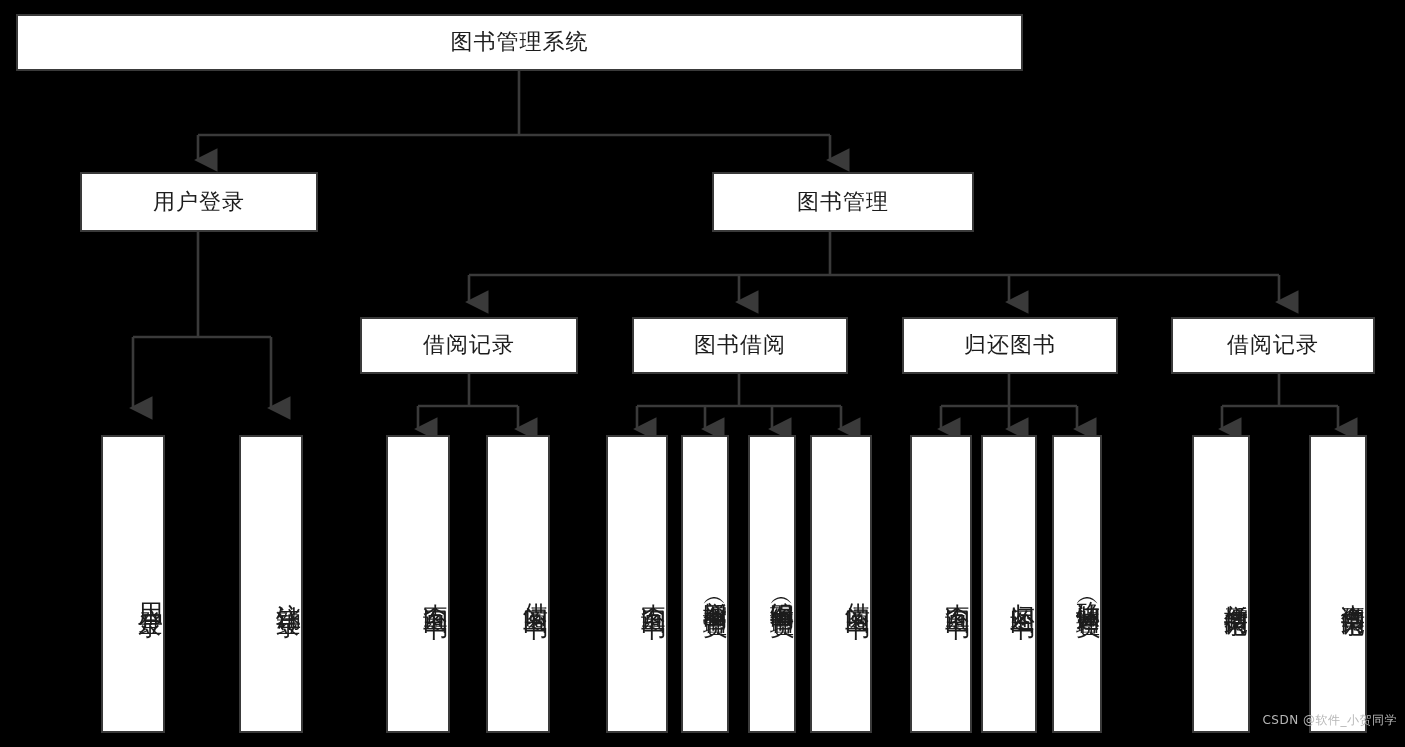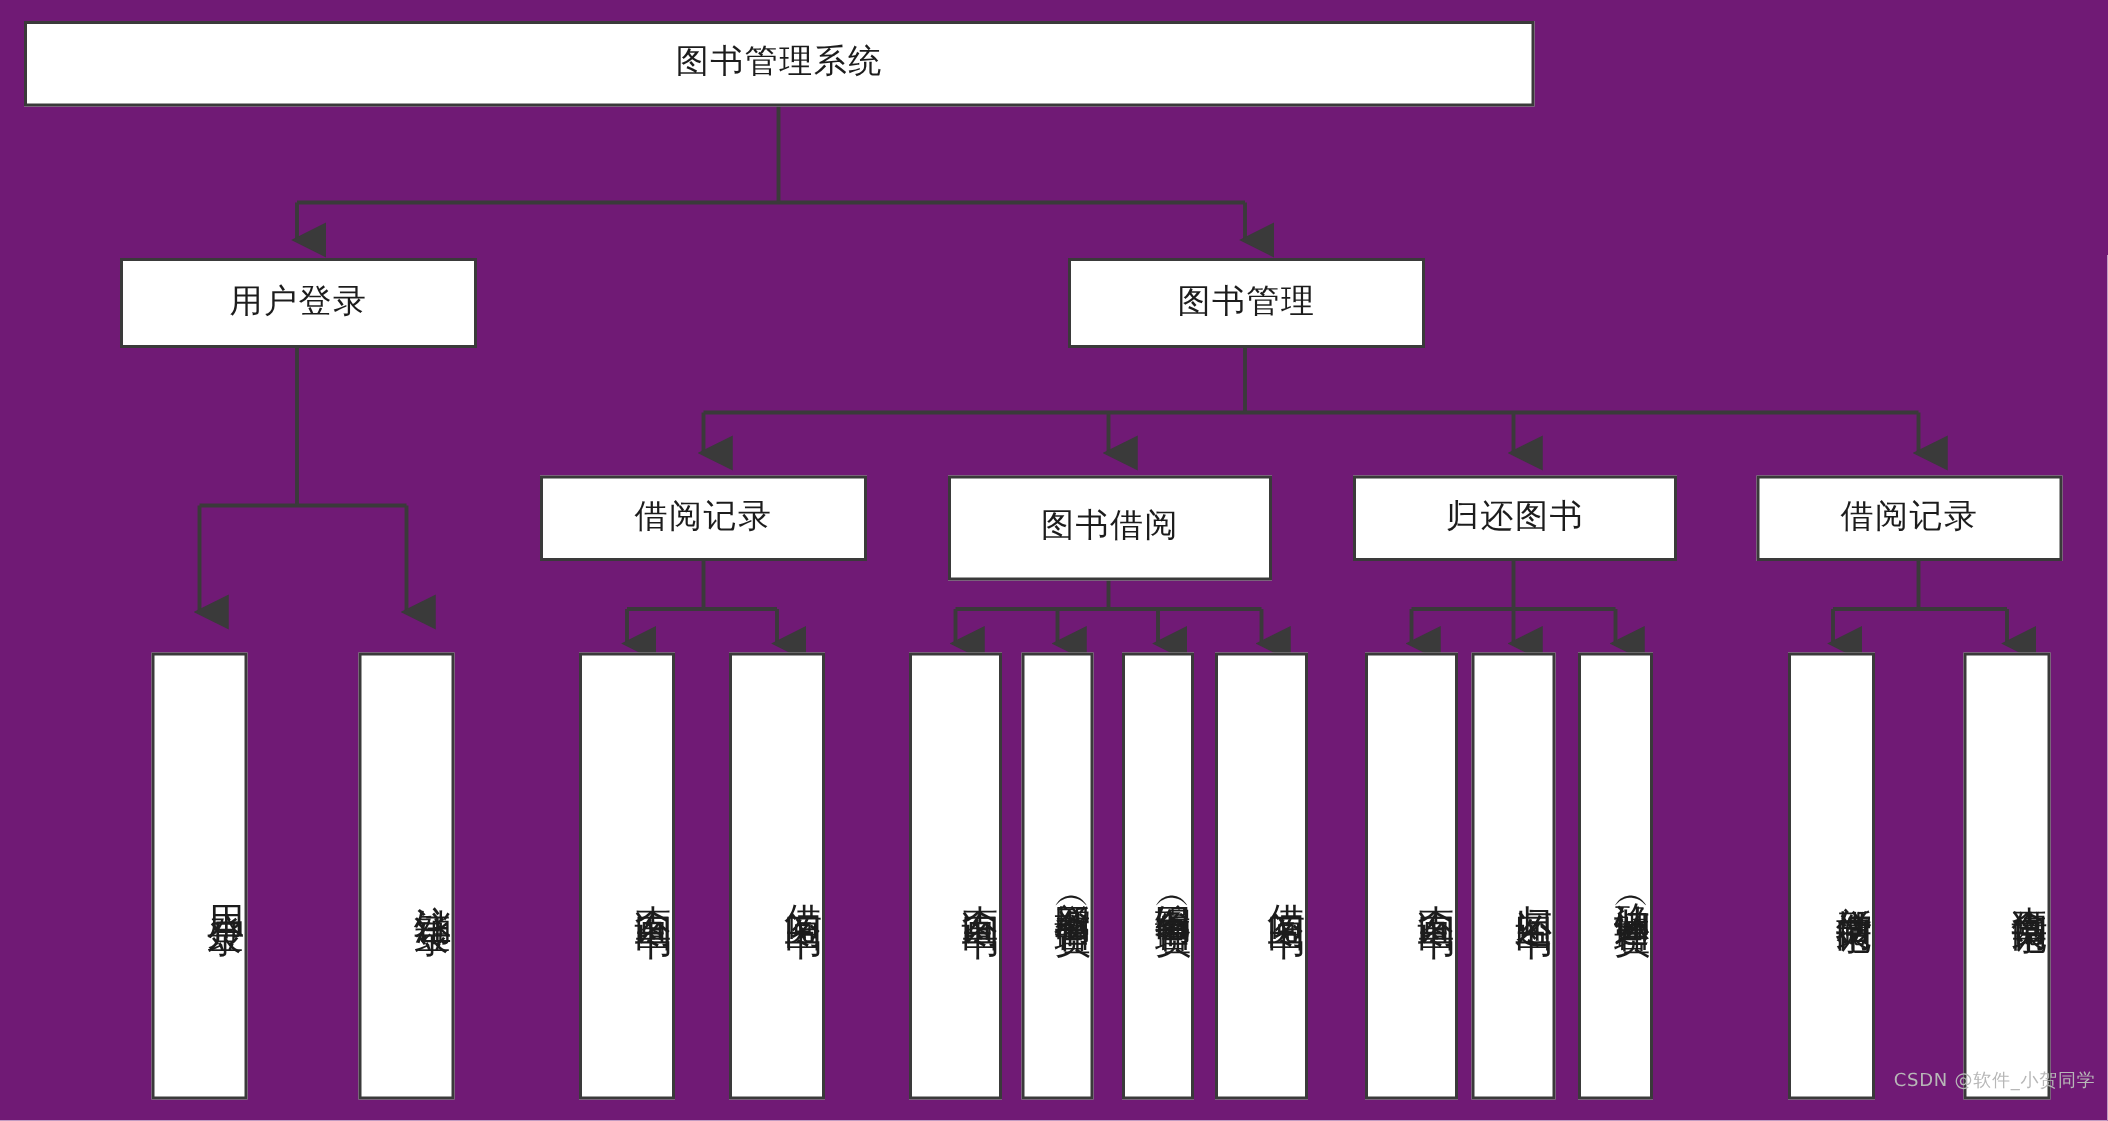--- a/index.html
+++ b/index.html
@@ -8,21 +8,21 @@
     padding: 0;
     background: #ffffff;
   }
   body {
     font-family: "DejaVu Sans", "Liberation Sans", sans-serif;
   }
   #canvas {
     position: relative;
     width: 1405px;
     height: 747px;
-    background: #701a75;
+    background: #000000;
     overflow: hidden;
   }
   #edges {
     position: absolute;
     left: 0;
     top: 0;
     width: 1405px;
     height: 747px;
     pointer-events: none;
   }
@@ -123,28 +123,28 @@
     </g>
   </svg>
 
   <div class="node horiz" style="left:16px; top:14px; width:1007px; height:57px;">
     <span>图书管理系统</span>
   </div>
 
   <div class="node horiz" style="left:80px; top:172px; width:238px; height:60px;">
     <span>用户登录</span>
   </div>
-  <div class="node horiz" style="left:712px; top:172px; width:238px; height:60px;">
+  <div class="node horiz" style="left:712px; top:172px; width:262px; height:60px;">
     <span>图书管理</span>
   </div>
 
   <div class="node horiz" style="left:360px; top:317px; width:218px; height:57px;">
     <span>借阅记录</span>
   </div>
-  <div class="node horiz" style="left:632px; top:317px; width:216px; height:70px;font-family:Liberation Mono, monospace;">
+  <div class="node horiz" style="left:632px; top:317px; width:216px; height:57px;">
     <span>图书借阅</span>
   </div>
   <div class="node horiz" style="left:902px; top:317px; width:216px; height:57px;">
     <span>归还图书</span>
   </div>
   <div class="node horiz" style="left:1171px; top:317px; width:204px; height:57px;">
     <span>借阅记录</span>
   </div>
 
   <div class="node vert" style="left:101px; top:435px; width:64px; height:298px;">

